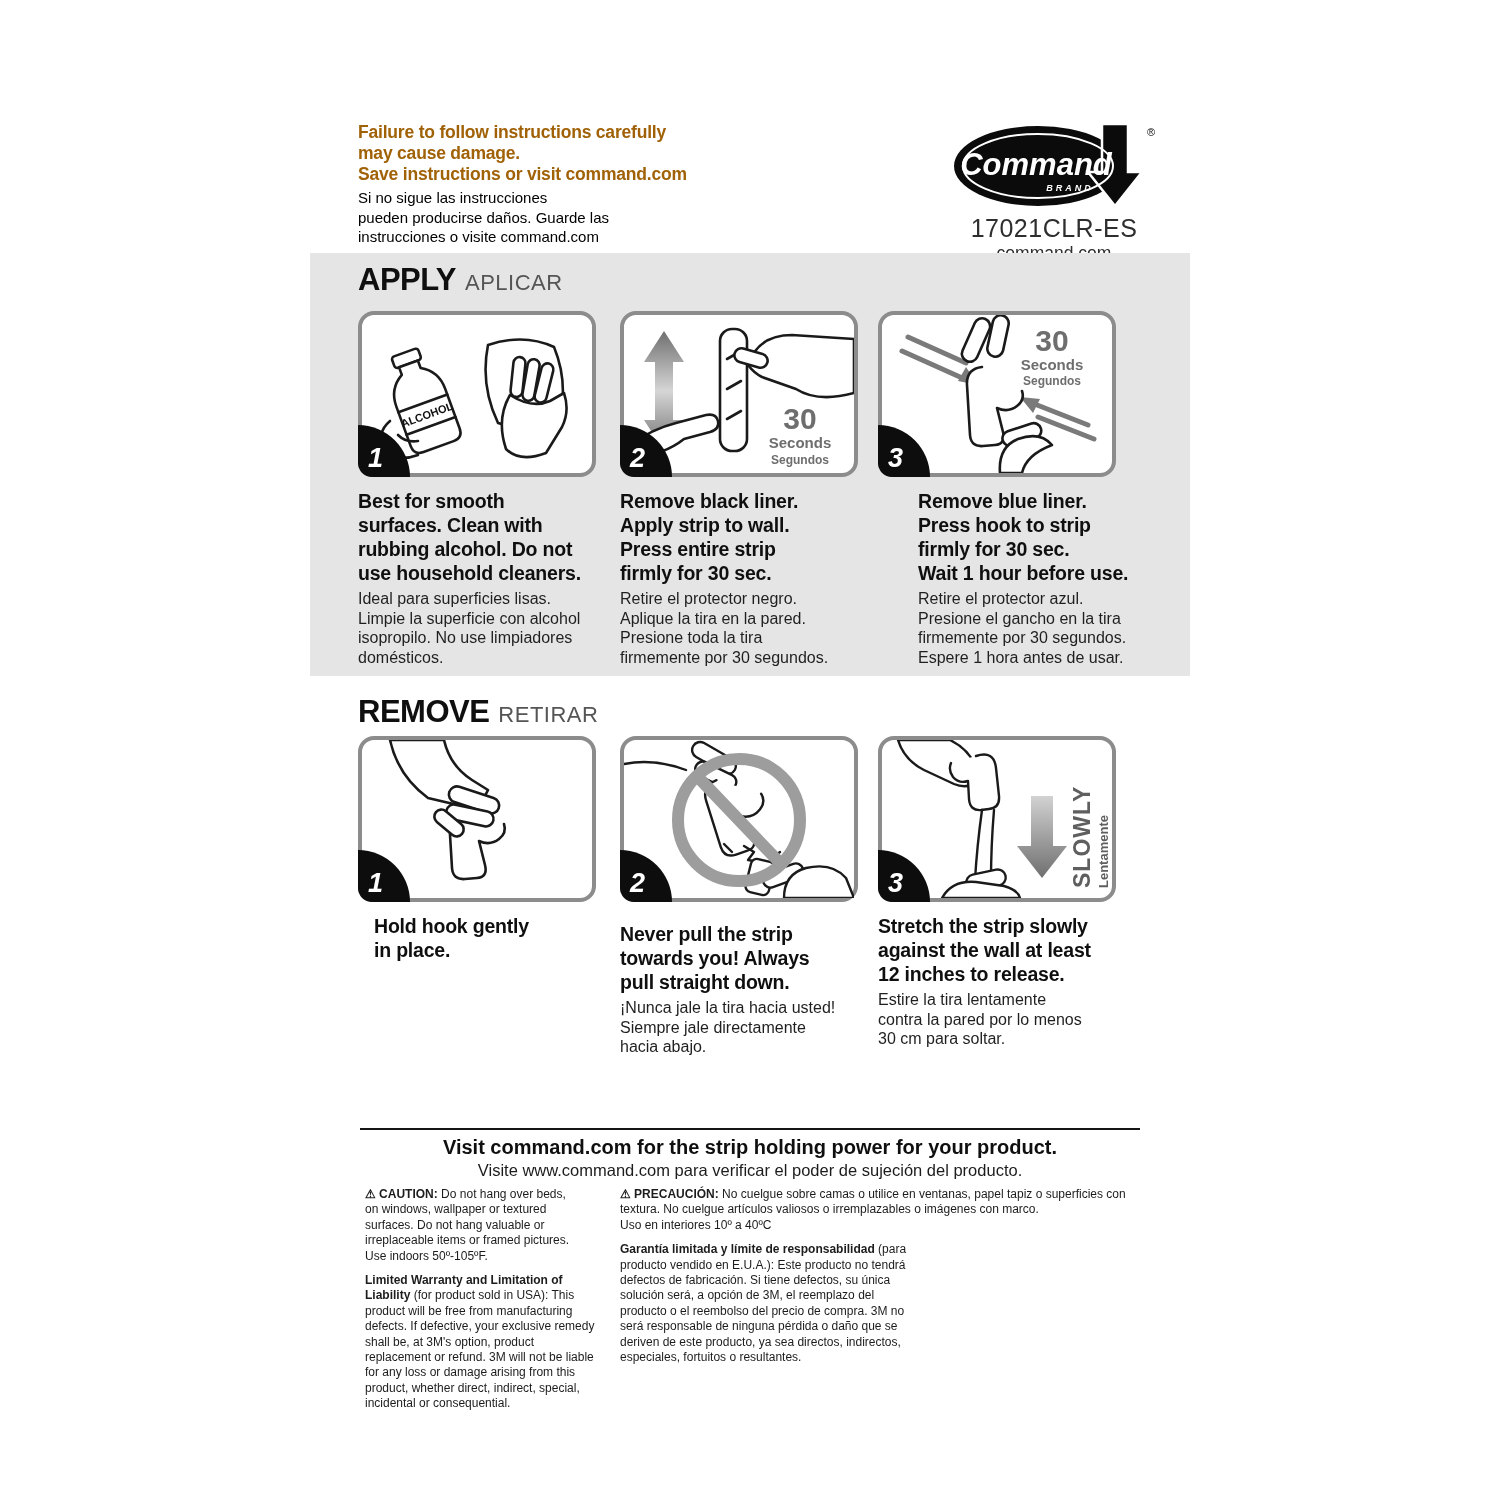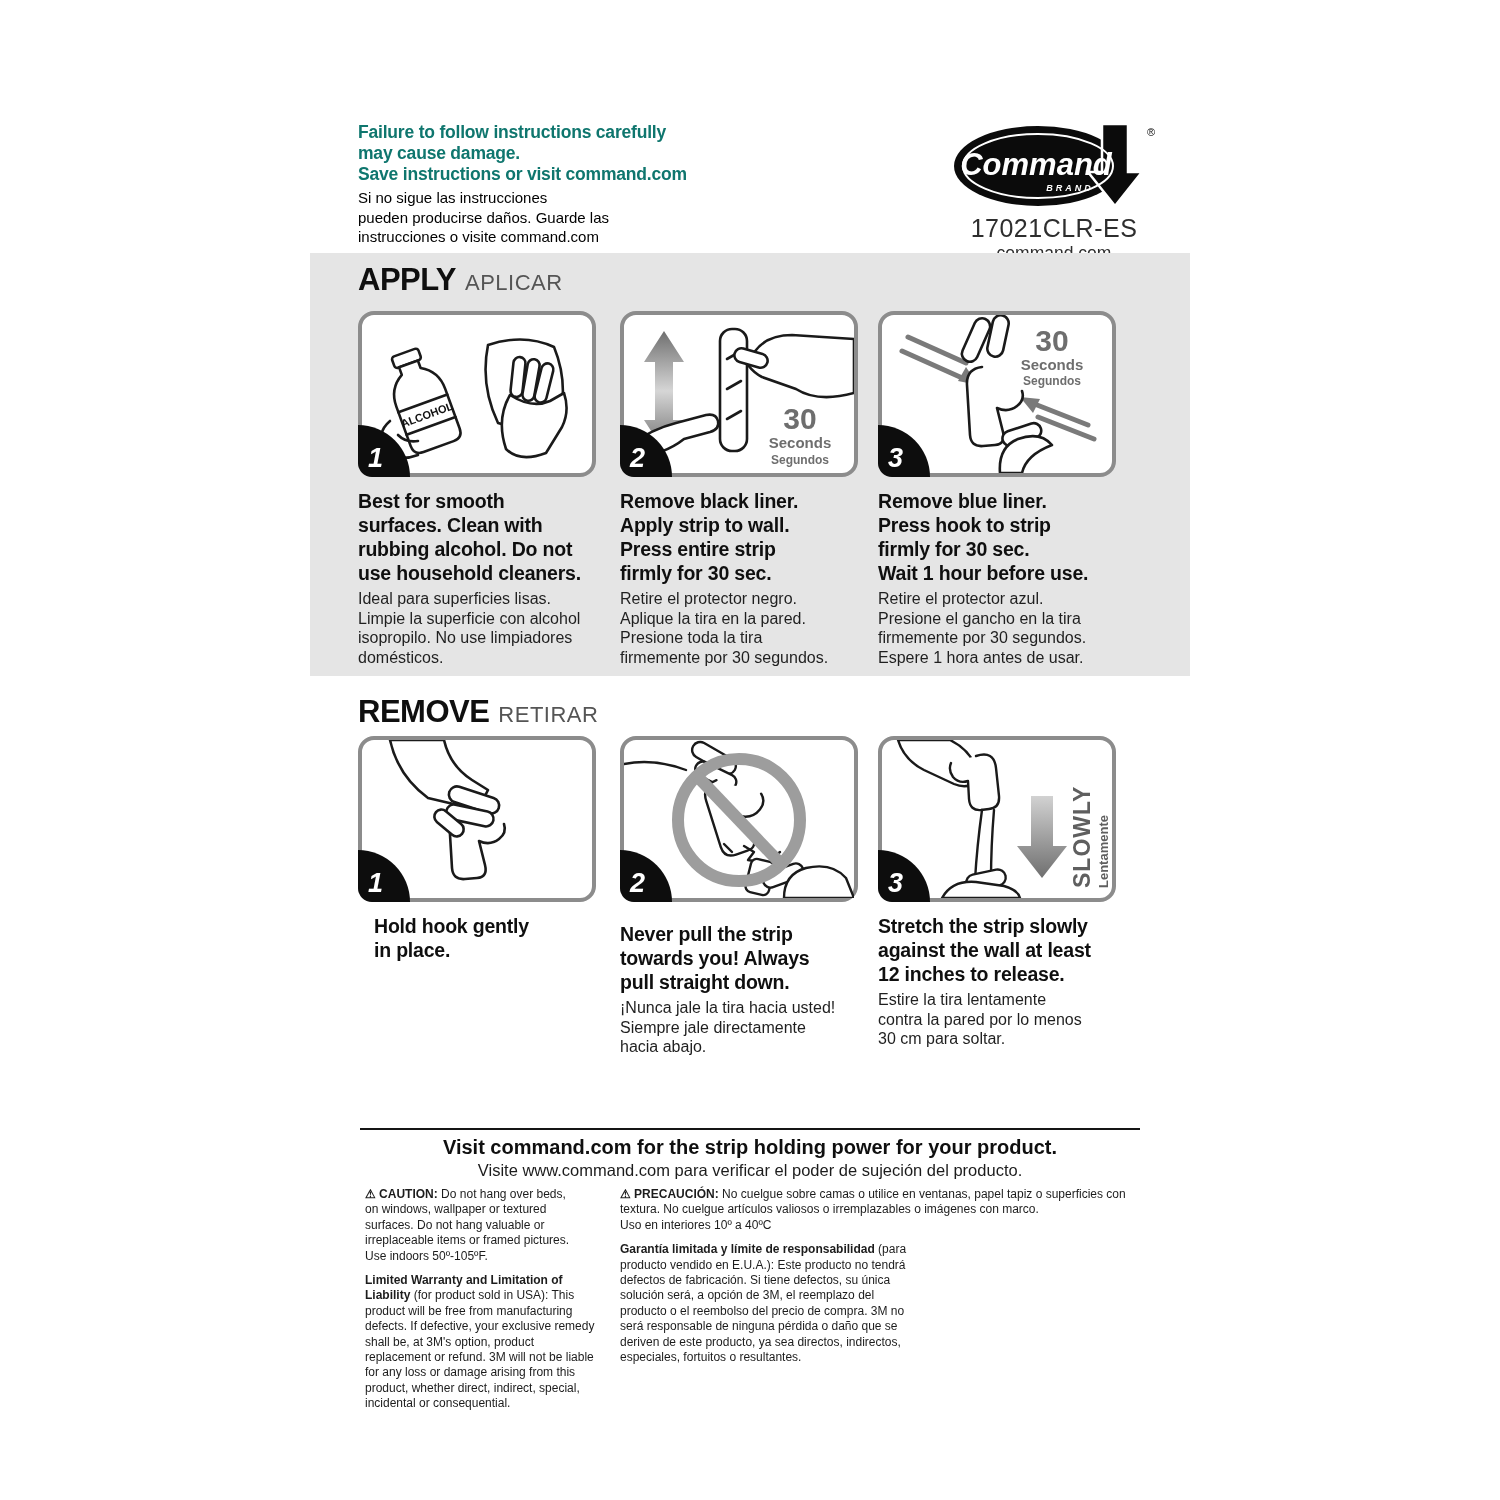--- a/index.html
+++ b/index.html
@@ -1,20 +1,20 @@
 <!DOCTYPE html>
 <html><head>
 <meta charset="utf-8">
 <style>
   html,body{margin:0;padding:0;background:#fff;}
   .page{position:relative;width:1500px;height:1500px;background:#ffffff;
         font-family:"Liberation Sans",sans-serif;color:#1a1a1a;overflow:hidden;}
   .abs{position:absolute;}
   .ml{white-space:pre-line;}
-  .warn-bold{font-size:17.5px;font-weight:700;line-height:21px;letter-spacing:-0.2px;color:#0f766e;}
+  .warn-bold{font-size:17.5px;font-weight:700;line-height:21px;letter-spacing:-0.2px;color:#a16207;}
   .warn-light{font-size:15px;line-height:19.5px;margin-top:3px;color:#000000;}
   .logo-wrap{left:946px;top:120px;width:216px;text-align:center;}
   .logo-wrap svg{display:block;margin:0 auto;}
   .product-code{font-size:25px;color:#2e2e2e;letter-spacing:0.5px;margin-top:2px;font-weight:500;}
   .site{font-size:17.5px;color:#2e2e2e;margin-top:0px;}
   .panel{left:310px;top:253px;width:880px;height:423px;background:#e5e5e5;}
   .sec-title{font-weight:700;font-size:31px;letter-spacing:-0.5px;color:#0f0f0f;}
   .sec-title .es{font-weight:400;font-size:22px;color:#555;letter-spacing:0.5px;margin-left:9px;}
   .card{background:#fff;border:4px solid #8c8c8c;border-radius:16px;width:238px;height:166px;box-sizing:border-box;}
   .card svg{display:block;}
@@ -153,21 +153,21 @@
   <div class="abs" style="left:620px;top:489px;width:256px">
     <div class="cap-en ml">Remove black liner.
 Apply strip to wall.
 Press entire strip
 firmly for 30 sec.</div>
     <div class="cap-es ml">Retire el protector negro.
 Aplique la tira en la pared.
 Presione toda la tira
 firmemente por 30 segundos.</div>
   </div>
-  <div class="abs" style="left:878px;top:489px;width:266px">
+  <div class="abs" style="left:918px;top:489px;width:266px">
     <div class="cap-en ml">Remove blue liner.
 Press hook to strip
 firmly for 30 sec.
 Wait 1 hour before use.</div>
     <div class="cap-es ml">Retire el protector azul.
 Presione el gancho en la tira
 firmemente por 30 segundos.
 Espere 1 hora antes de usar.</div>
   </div>
 

